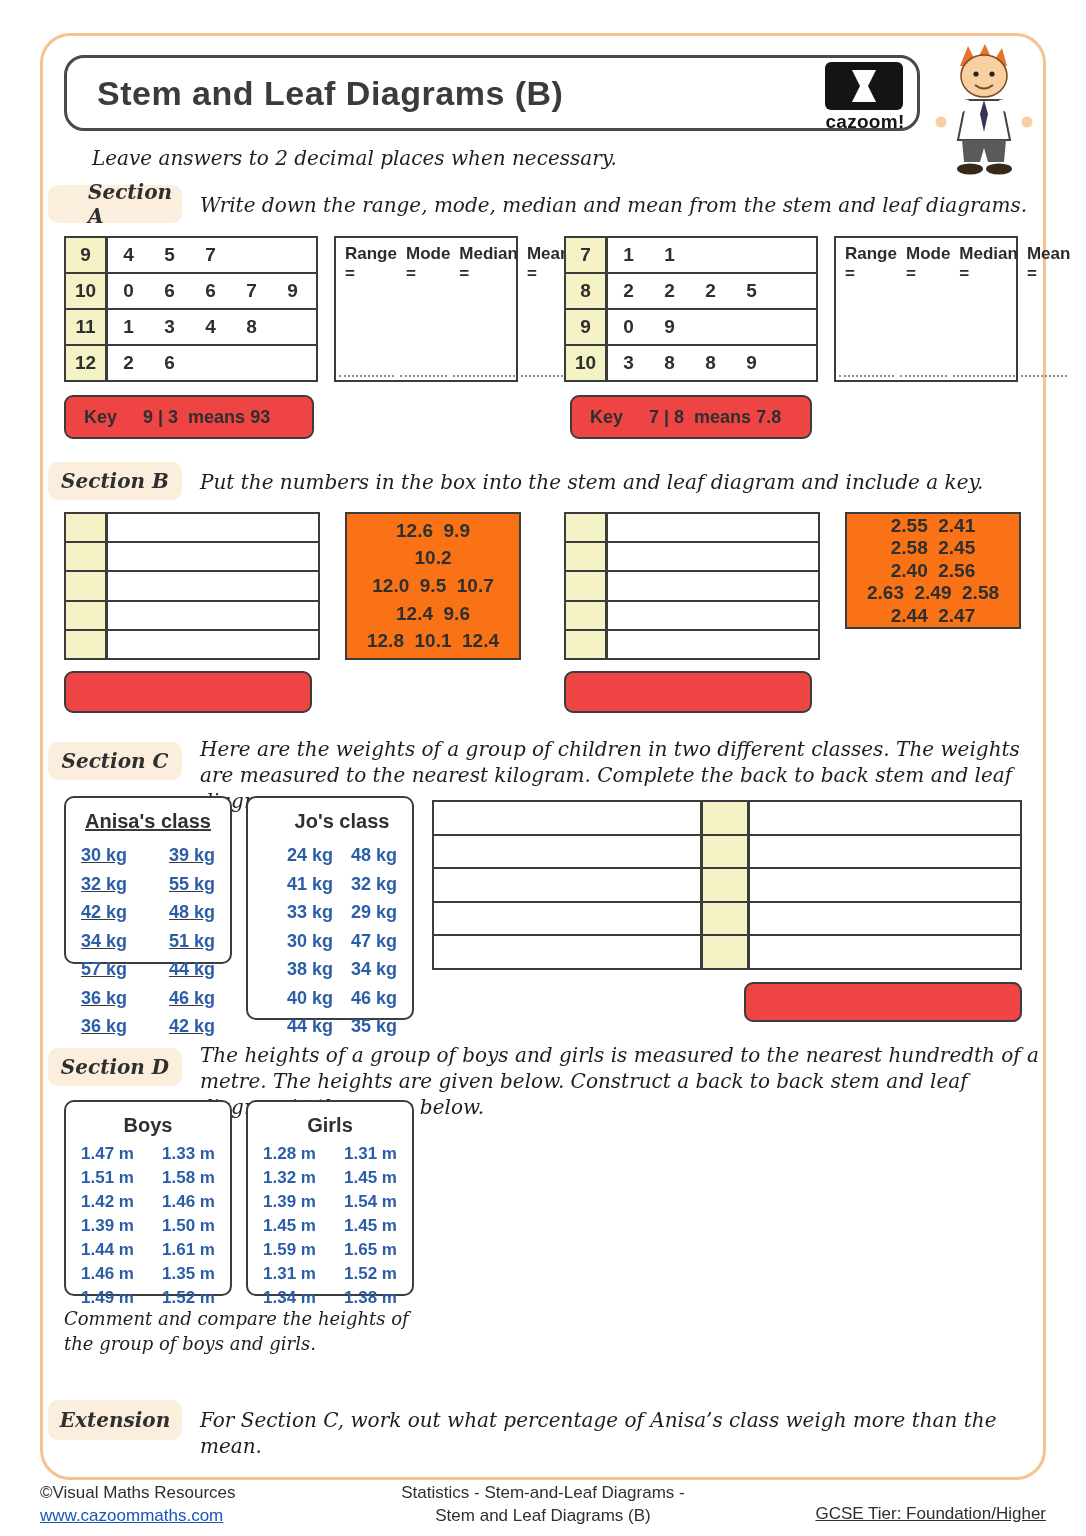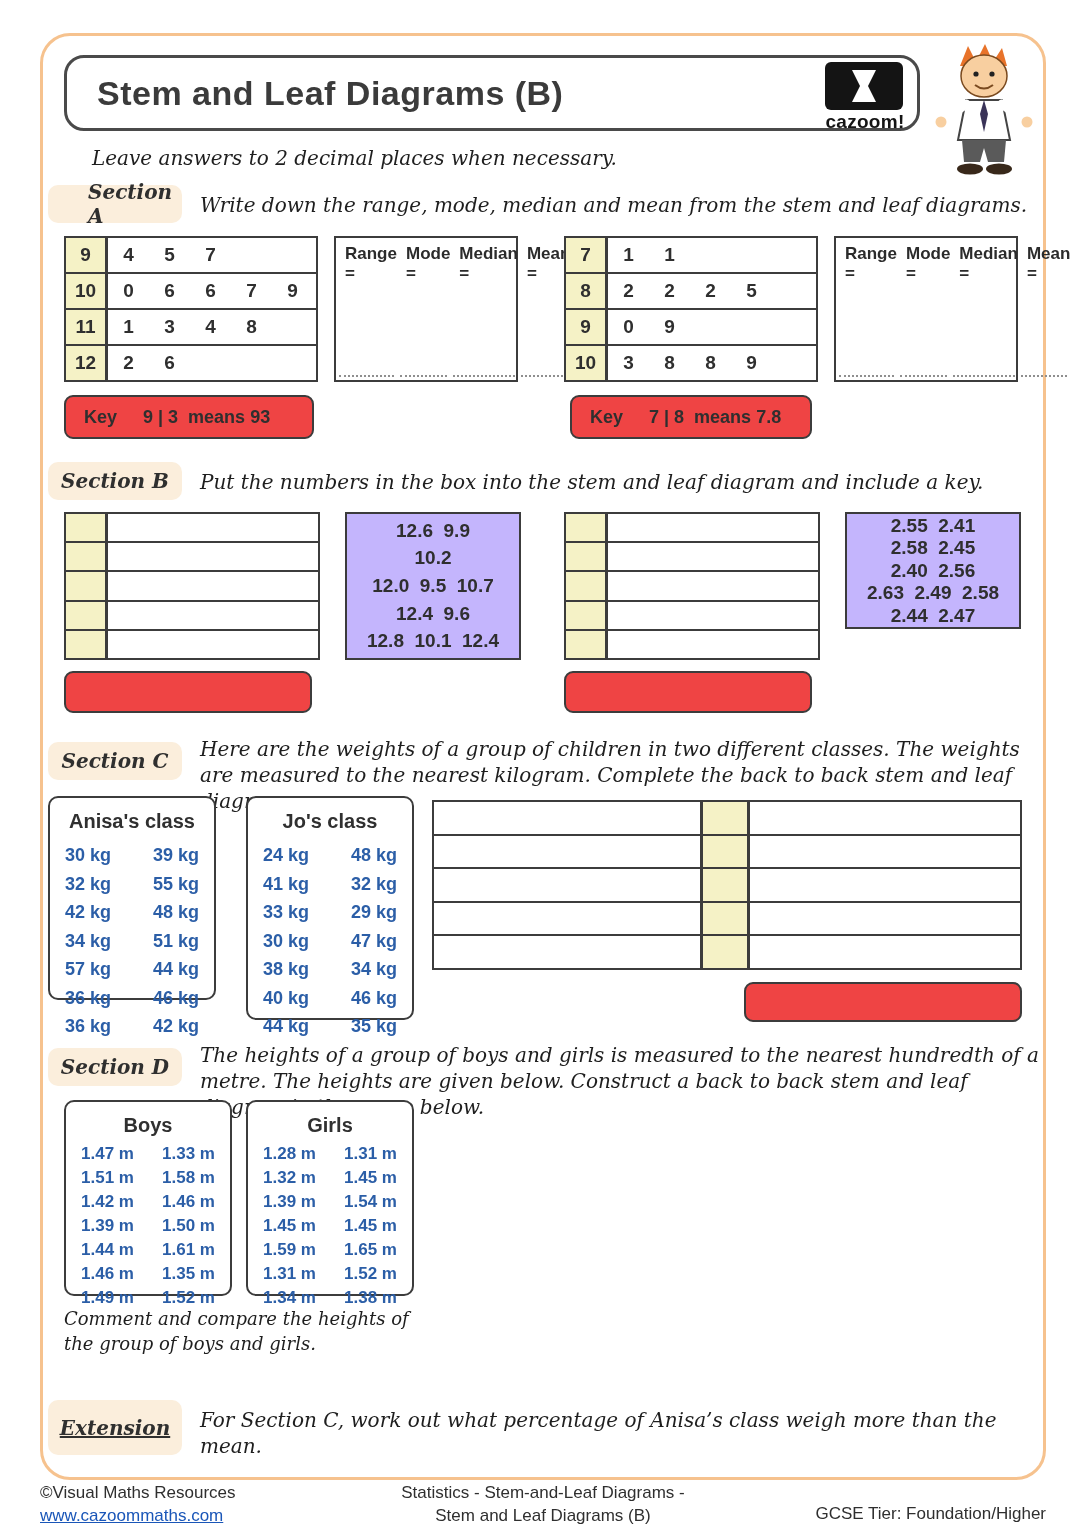--- a/index.html
+++ b/index.html
@@ -41,21 +41,21 @@
   .answer-row { flex:1; position:relative; font-weight:bold; font-size:17px; color:#2b2b2b;
                 padding:6px 0 0 9px; }
   .answer-row .dotted { position:absolute; left:3px; right:3px; bottom:3px;
                         border-bottom:2px dotted #8f8f8f; }
 
   .key-box { border:2.5px solid #3c3c3c; border-radius:9px; background:#ef4444;
              display:flex; align-items:center; font-weight:bold; font-size:18px; color:#2f2f2f; }
   .key-box .key-label { margin-left:18px; }
   .key-box .key-text { margin-left:26px; white-space:pre; }
 
-  .num-box { border:2.5px solid #3c3c3c; background:#c4b5fd; display:flex; flex-direction:column;
+  .num-box { border:2.5px solid #3c3c3c; background:#f97316; display:flex; flex-direction:column;
              justify-content:space-evenly; }
   .num-line { text-align:center; white-space:pre; font-weight:bold; font-size:19px; color:#2f2f2f; }
 
   .class-box { border:2.5px solid #3c3c3c; border-radius:10px; background:#fff; padding-top:12px; }
   .class-title { text-align:center; font-weight:bold; font-size:20px; color:#303030; }
   .class-rows { margin-top:8px; }
   .class-row { display:flex; justify-content:space-between; padding:0 15px; font-weight:bold;
                color:#2B5EA7; }
   .kg .class-row { font-size:18px; line-height:28.5px; }
   .m  .class-row { font-size:17px; line-height:24px; }
@@ -259,21 +259,21 @@
     <div class="num-line">2.63  2.49  2.58</div>
     <div class="num-line">2.44  2.47</div>
   </div>
 
   <div class="abs key-box" style="left:64px; top:671px; width:248px; height:42px;"></div>
   <div class="abs key-box" style="left:564px; top:671px; width:248px; height:42px;"></div>
 
   <div class="abs section-label" style="left:48px; top:742px;">Section C</div>
   <div class="abs serif-it instr" style="left:200px; top:736px; width:822px;">Here are the weights of a group of children in two different classes. The weights are measured to the nearest kilogram. Complete the back to back stem and leaf diagram.</div>
 
-  <div class="abs class-box kg" style="left:48px; top:796px; width:168px; height:204px;">
+  <div class="abs class-box kg" style="left:64px; top:796px; width:168px; height:168px;text-decoration:underline;">
     <div class="class-title">Anisa's class</div>
     <div class="class-rows">
       <div class="class-row">
           <span>30 kg</span>
           <span>39 kg</span>
         </div>
       <div class="class-row">
           <span>32 kg</span>
           <span>55 kg</span>
         </div>
@@ -293,21 +293,21 @@
           <span>36 kg</span>
           <span>46 kg</span>
         </div>
       <div class="class-row">
           <span>36 kg</span>
           <span>42 kg</span>
         </div>
     </div>
   </div>
 
-  <div class="abs class-box kg" style="left:246px; top:796px; width:168px; height:224px;">
+  <div class="abs class-box kg" style="left:246px; top:796px; width:168px; height:224px;padding-left:24px;">
     <div class="class-title">Jo's class</div>
     <div class="class-rows">
       <div class="class-row">
           <span>24 kg</span>
           <span>48 kg</span>
         </div>
       <div class="class-row">
           <span>41 kg</span>
           <span>32 kg</span>
         </div>
@@ -430,26 +430,26 @@
         </div>
       <div class="class-row">
           <span>1.34 m</span>
           <span>1.38 m</span>
         </div>
     </div>
   </div>
 
   <div class="abs serif-it comment" style="left:64px; top:1306px; width:362px;">Comment and compare the heights of the group of boys and girls.</div>
 
-  <div class="abs section-label" style="left:48px; top:1400px; height:55px;text-decoration:underline;">Extension</div>
+  <div class="abs section-label" style="left:48px; top:1400px; height:40px;">Extension</div>
   <div class="abs serif-it instr" style="left:200px; top:1407px; width:830px;">For Section C, work out what percentage of Anisa’s class weigh more than the mean.</div>
 
   <div class="abs" style="left:40px; top:1481px;">
     <div class="footer-text">©Visual Maths Resources</div>
     <a class="footer-link" href="#">www.cazoommaths.com</a>
   </div>
   <div class="abs footer-text" style="left:0; right:0; top:1481px; text-align:center;">
     <div>Statistics - Stem-and-Leaf Diagrams -</div>
     <div>Stem and Leaf Diagrams (B)</div>
   </div>
-  <div class="abs footer-text" style="right:40px; top:1502px;">GCSE Tier: Foundation/Higher</div>
+  <div class="abs footer-text" style="right:40px; top:1502px;text-decoration:underline;">GCSE Tier: Foundation/Higher</div>
 
 </div>
 
 </body></html>

